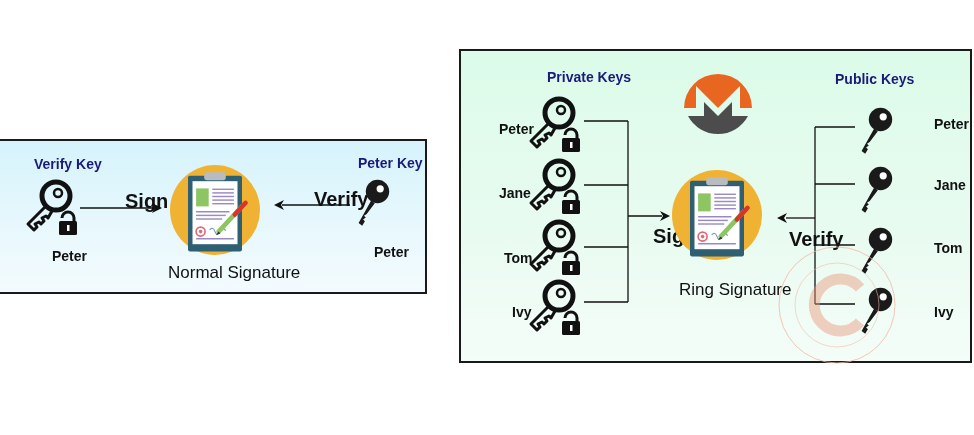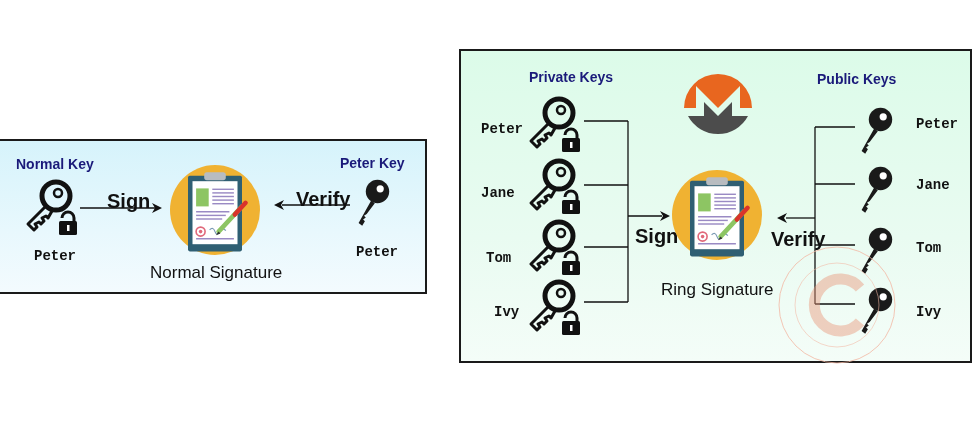--- a/index.html
+++ b/index.html
@@ -5,23 +5,23 @@
   * { box-sizing: border-box; margin: 0; padding: 0; }
   html, body { width: 974px; height: 435px; background: #ffffff; overflow: hidden; }
   body { position: relative; font-family: "Liberation Sans", sans-serif; }
 
   .panel { position: absolute; border: 2px solid #1a1a1a; }
   #normal-panel { left: -2px; top: 139px; width: 429px; height: 155px;
     background: linear-gradient(180deg, #d6f3fb 0%, #e8f8fd 60%, #f3fbfe 100%); }
   #ring-panel { left: 459px; top: 49px; width: 513px; height: 314px;
     background: linear-gradient(180deg, #dcfbe9 0%, #e9fbf1 60%, #f4fdf8 100%); }
 
-  .abs { position: absolute; }
+  .abs { position: absolute; margin-left: 18px; }
   .heading { color: #1a1a7a; font-weight: bold; font-size: 14px; white-space: nowrap; }
-  .name { color: #111; font-weight: bold; font-size: 14px; white-space: nowrap; font-family: Liberation Mono, monospace; }
+  .name { color: #111; font-weight: bold; font-size: 14px; white-space: nowrap; }
   .arrow-label { color: #111; font-weight: bold; font-size: 20px; white-space: nowrap; }
   .title { color: #111; font-weight: normal; font-size: 17px; white-space: nowrap; }
 
   svg { position: absolute; overflow: visible; }
   .line { stroke: #111; stroke-width: 1.3; fill: none; }
 
   .watermark { position: absolute; left: 772px; top: 240px; width: 130px; height: 130px;
     pointer-events: none; }
 </style>
 </head>
@@ -67,21 +67,21 @@
       <path d="M44 72 q4 -4 6 2 q2 6 6 -1 q3 -4 6 0" fill="none" stroke="#7a9ab4" stroke-width="1.3"></path>
       <path d="M54 74 L80 46" stroke="#8dc563" stroke-width="5" stroke-linecap="round"></path>
       <path d="M72 55 L84 42" stroke="#d9342b" stroke-width="5" stroke-linecap="round"></path>
       <path d="M54 74 L51 78 L56 76 Z" fill="#333"></path>
     </symbol>
   </defs>
 </svg>
 
 <div id="normal-panel" class="panel"></div>
 
-<div class="abs heading" style="left:16px; top:156px;">Normal Key</div>
+<div class="abs heading" style="left:16px; top:156px;">Verify Key</div>
 <svg style="left:22px; top:178px;" width="60" height="60">
     <use href="#sym-private-key"></use>
   </svg>
 <div class="abs name" style="left:34px; top:248px;">Peter</div>
 
 <div class="abs arrow-label" style="left:107px; top:190px;">Sign</div>
 <svg style="left:0; top:0;" width="974" height="435">
   <line class="line" x1="80" y1="208" x2="155" y2="208"></line>
   <path d="M162 208 L152 203 L155 208 L152 213 Z" fill="#111"></path>
 </svg>

